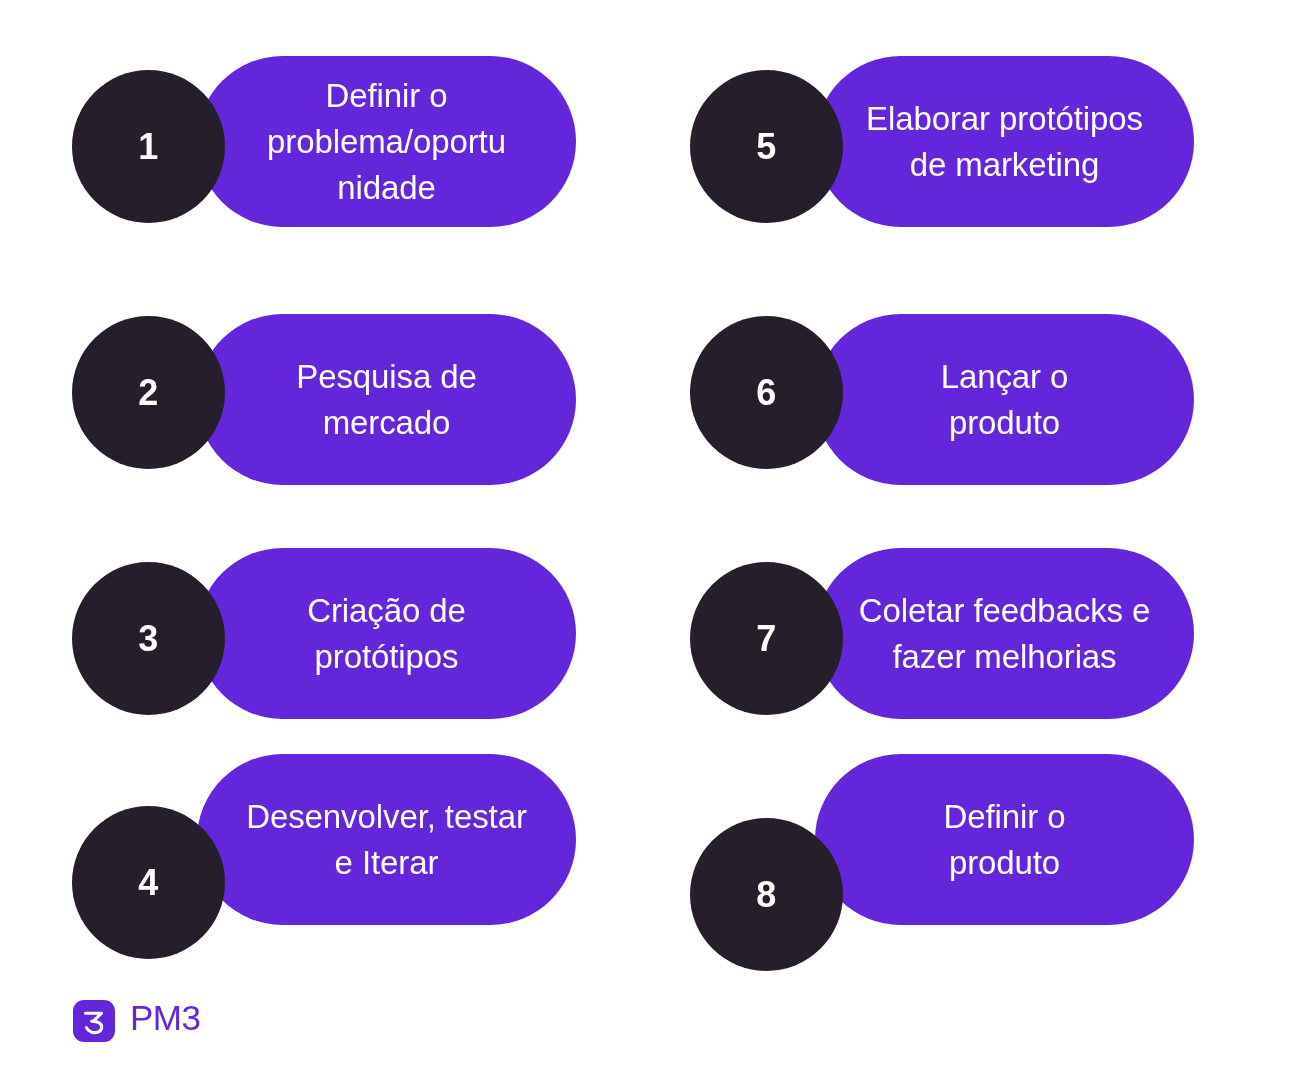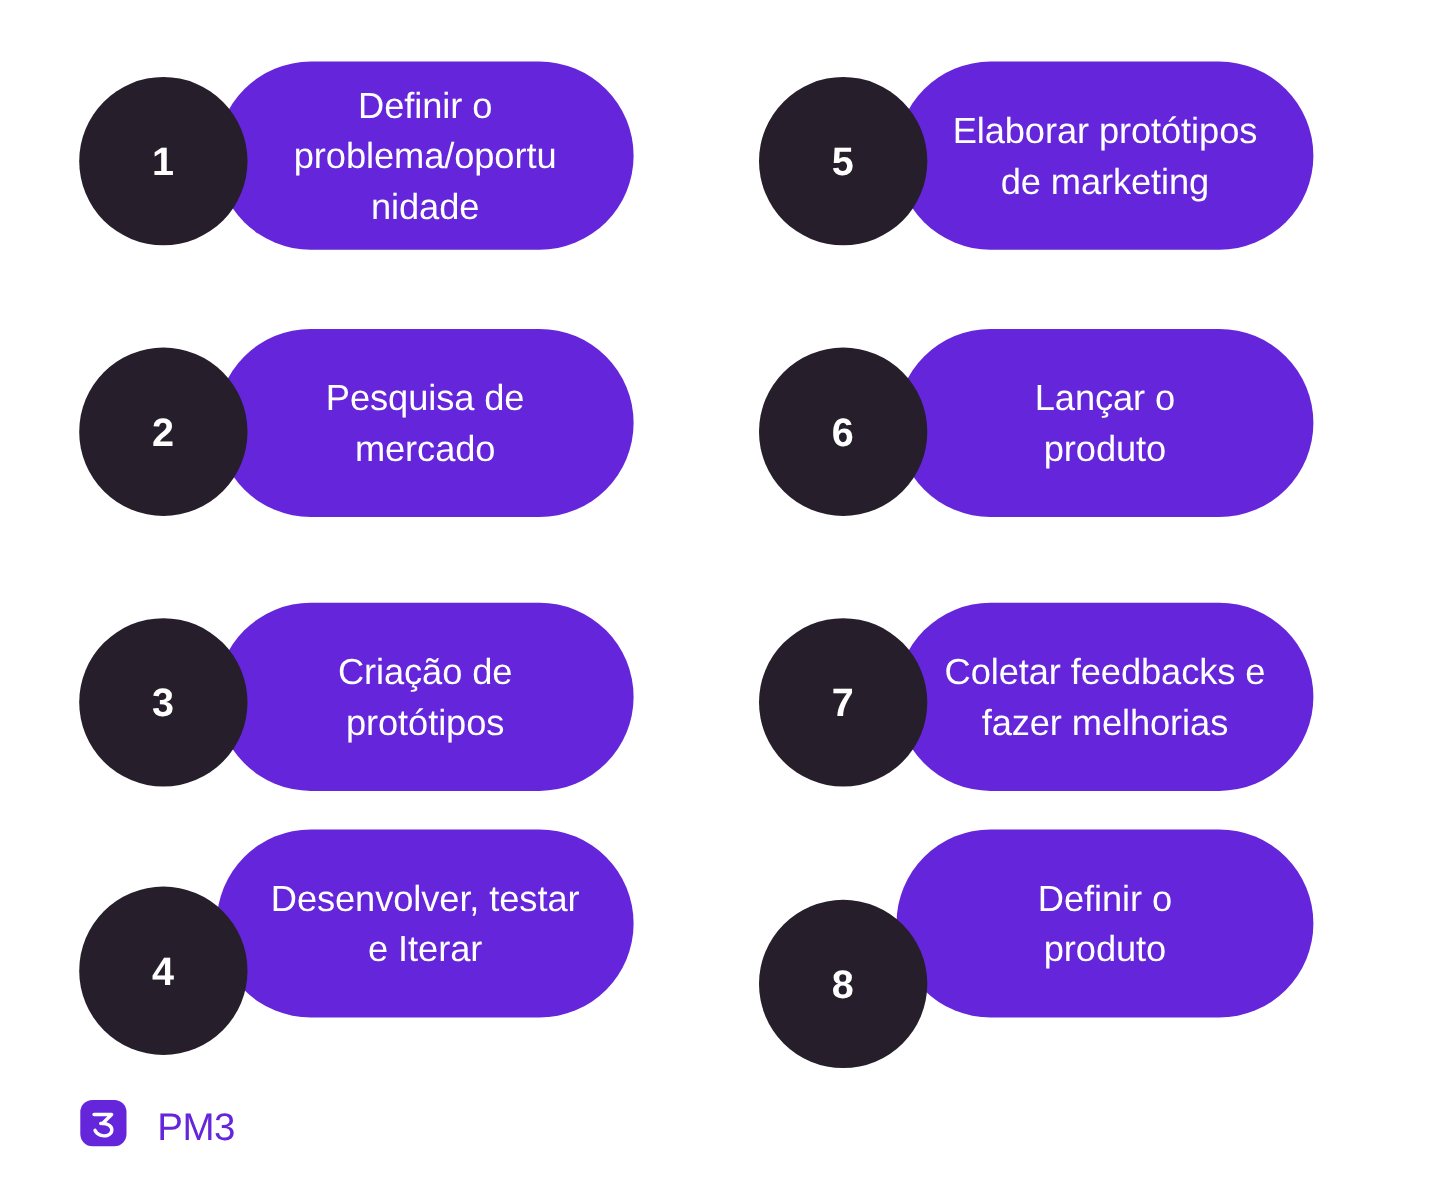--- a/index.html
+++ b/index.html
@@ -74,36 +74,36 @@
   
   .col-left  .step-pill   { left: 197px; width: 379px; }
   .col-left  .step-circle { left: 72px; }
   .col-right .step-pill   { left: 815px; width: 379px; }
   .col-right .step-circle { left: 690px; }
 
   .pill-h { height: 171px; }
 
   .row1 .step-pill   { top: 56px;  }
   .row1 .step-circle { top: 70px;  }
-  .row2 .step-pill   { top: 299px; }
+  .row2 .step-pill   { top: 314px; }
   .row2 .step-circle { top: 316px; }
   .row3 .step-pill   { top: 548px; justify-content: center; }
   .row3 .step-circle { top: 562px; }
   .row4 .step-pill   { top: 754px; }
   .row4 .step-circle { top: 806px; }
   .row4.col-right .step-circle { top: 818px; }
 
   
   #footer-logo {
     position: absolute;
     left: 40px;
     top: 1000px;
     display: flex;
-    align-items: flex-end;
-    gap: 28px;
+    align-items: flex-start;
+    gap: 15px;
     padding-left: 33px;
   }
   .logo-mark {
     width: 42px;
     height: 42px;
     border-radius: 11px;
     background: var(--brand, #6526DB);
     display: flex;
     align-items: center;
     justify-content: center;

